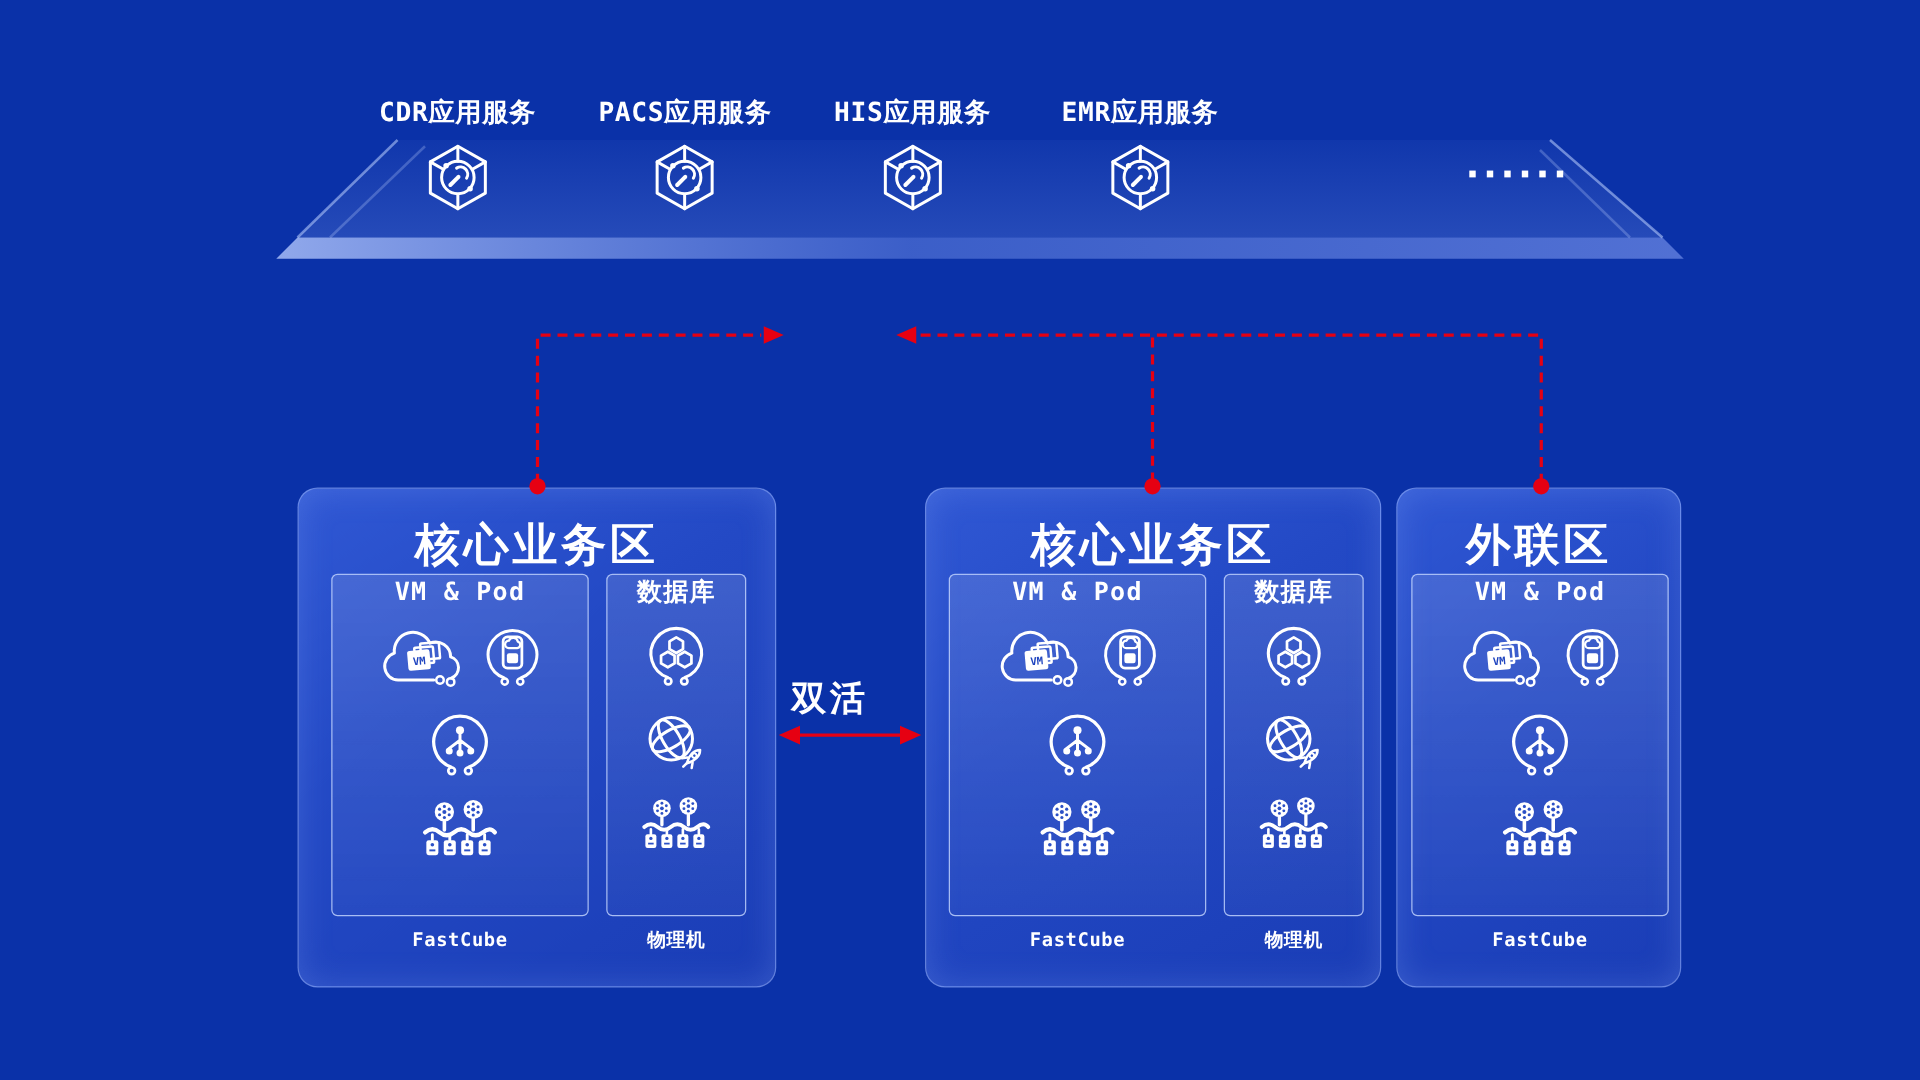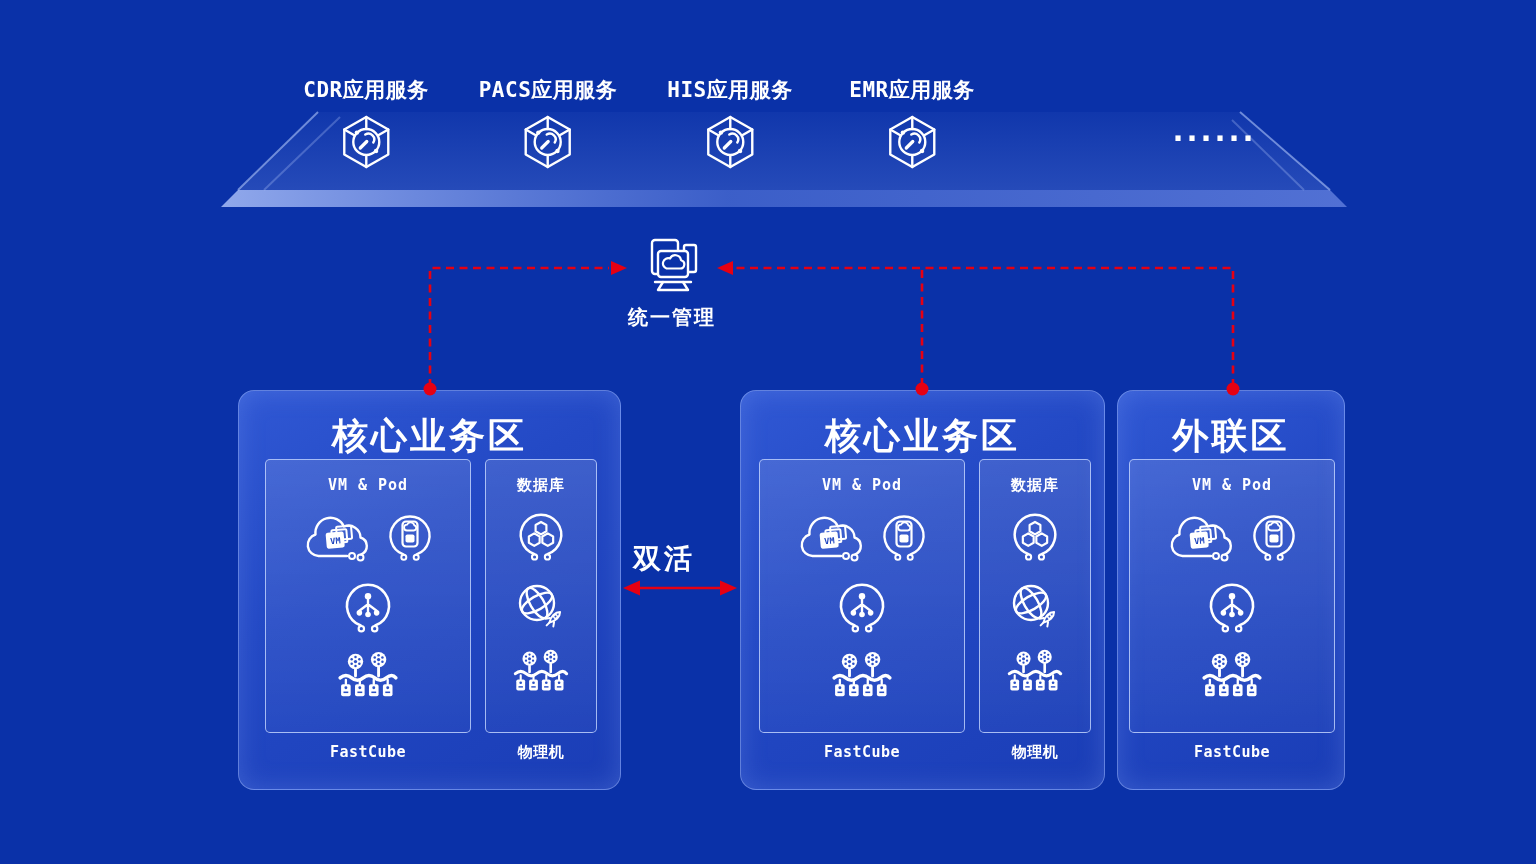--- a/index.html
+++ b/index.html
@@ -29,21 +29,21 @@
   .zone{position:absolute;top:390px;height:400px;border-radius:16px;border:1.5px solid rgba(165,192,255,.5);
         background:linear-gradient(148deg,#3058d4 0%,#2349c5 40%,#1a3db6 100%);
         box-shadow:inset 0 0 26px rgba(130,160,245,.28)}
   .zone-title{text-align:center;margin-top:21px;font-size:36px;font-weight:bold;letter-spacing:3px;white-space:nowrap}
   .panels{position:absolute;top:68px;display:flex;gap:14px}
   .z1 .panels{left:26px}.z2 .panels{left:18px}.z3 .panels{left:11px;gap:0}
   .panel{height:274px;border:1.5px solid rgba(198,215,255,.8);border-radius:5px;
          background:linear-gradient(180deg,rgba(255,255,255,.13),rgba(255,255,255,.03));
          display:flex;flex-direction:column;align-items:center}
   .panel.wide{width:206px}.panel.narrow{width:112px}.panel.single{width:206px}
-  .panel-title{margin-top:12px;font-size:15px;font-weight:bold;line-height:26px;letter-spacing:1px;
+  .panel-title{font-size:20px;font-weight:bold;line-height:26px;letter-spacing:1px;
                font-family:"DejaVu Sans Mono","DejaVu Sans",monospace;white-space:nowrap}
   .icon-row{display:flex;align-items:center;gap:7px;margin-top:14px}
   .icon-b{margin-top:16px}
   .icon-c{margin-top:14px}
   .footers{position:absolute;top:352px;display:flex;gap:14px}
   .z1 .footers{left:26px}.z2 .footers{left:18px}.z3 .footers{left:11px;gap:0}
   .footer{width:206px;text-align:center;font-size:15px;font-weight:bold;letter-spacing:.5px;
           font-family:"DejaVu Sans Mono","DejaVu Sans",monospace;white-space:nowrap}
   .footer.narrow{width:112px}
   .footer.single{width:206px}
@@ -228,26 +228,20 @@
       </svg>
   </div>
   <div class="svc" style="left:912px">
     <div class="svc-label">EMR应用服务</div>
     <svg width="54" height="58">
         <use href="#sym-cube"></use>
       </svg>
   </div>
   <div class="ellipsis">······</div>
 
-  <div class="mgmt">
-    <svg width="66" height="58">
-        <use href="#sym-monitor"></use>
-      </svg>
-    <div class="mgmt-label">统一管理</div>
-  </div>
 
   <div class="dual-label">双活</div>
 
   <div class="zone z1" style="left:238px;width:383px">
     <div class="zone-title">核心业务区</div>
     <div class="panels">
       <div class="panel wide">
         <div class="panel-title">VM &amp; Pod</div>
         <div class="icon-row">
           <svg width="76" height="52">

